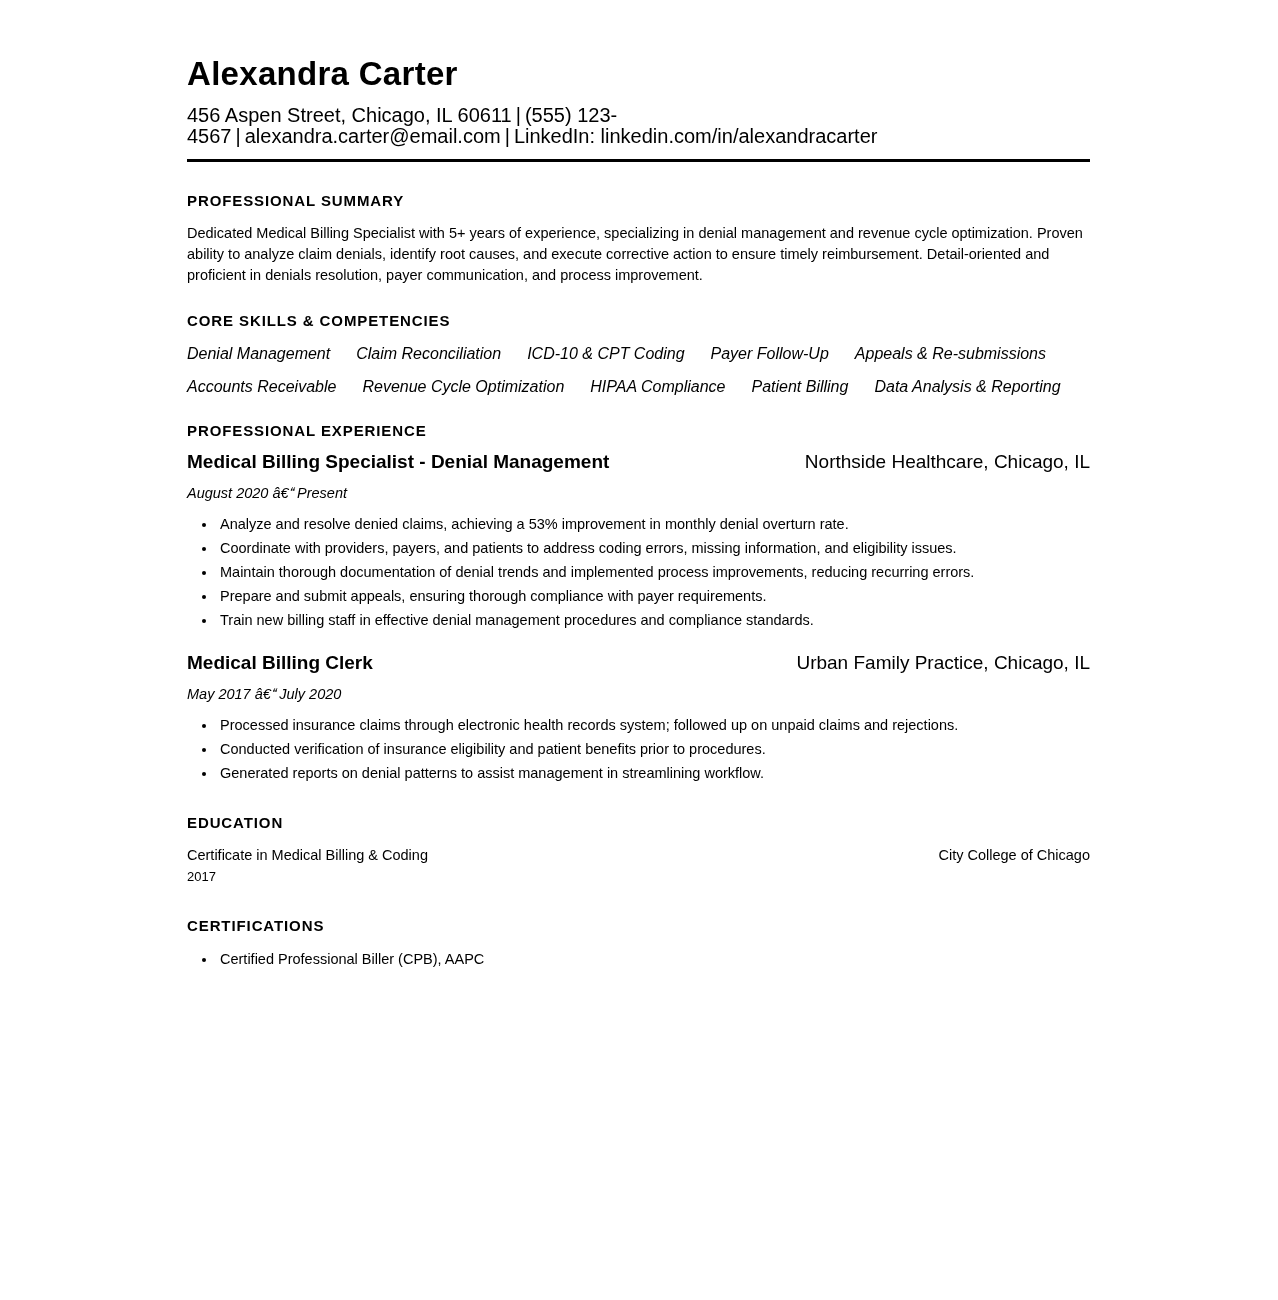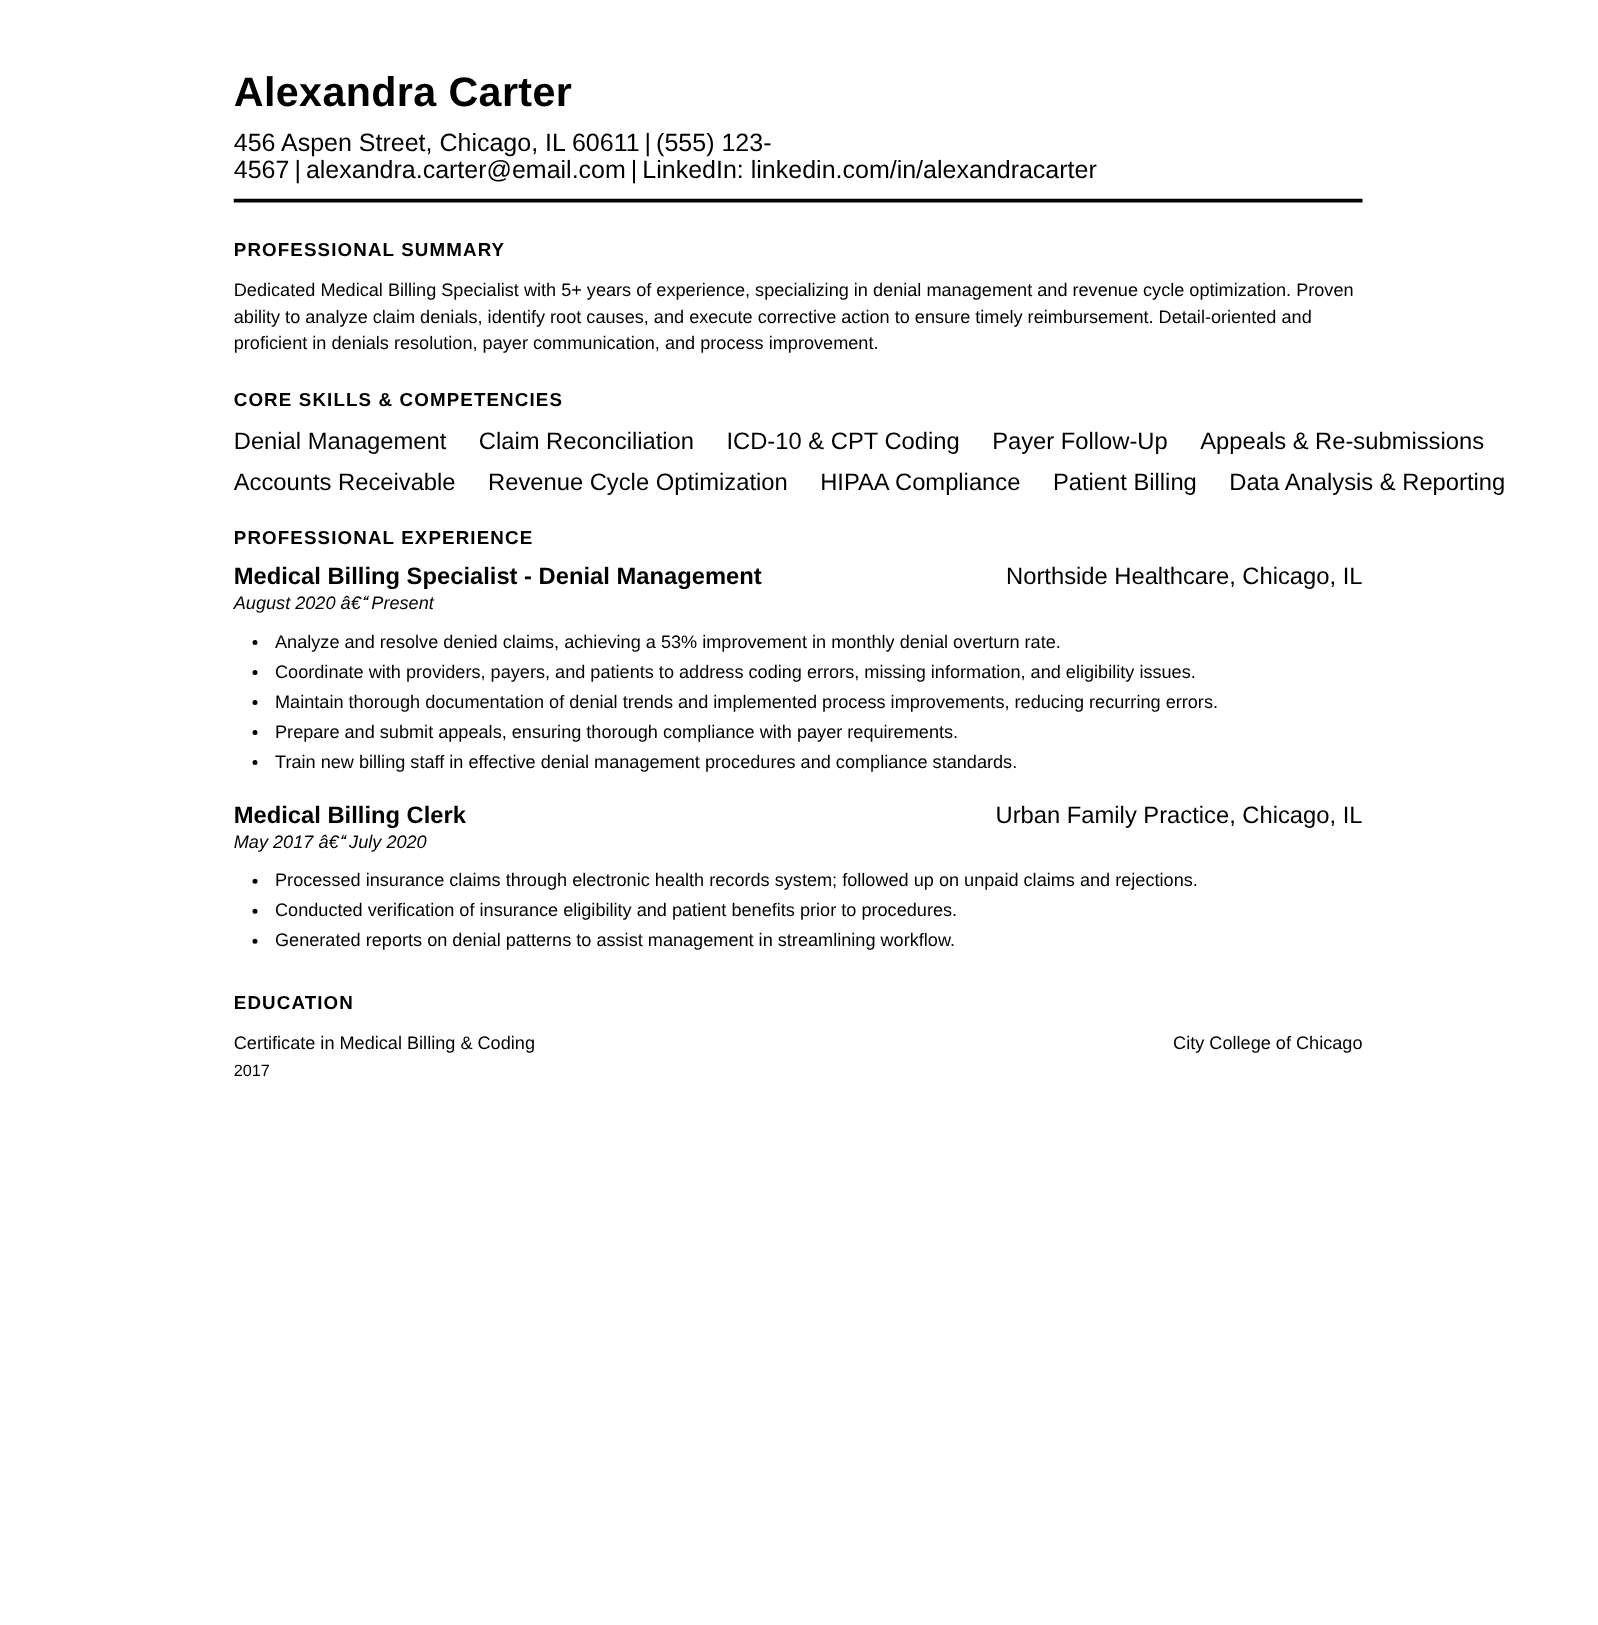--- a/index.html
+++ b/index.html
@@ -70,24 +70,25 @@
   }
   .body-text {
     font-size: 14.5px;
     line-height: 21px;
     margin: 0;
     color: #000;
   }
 
   
   .skills-row {
-    font-size: 19px;
+    font-size: 16px;
     line-height: 21px;
     margin-bottom: 12px;
     white-space: nowrap;
+    font-style: italic;
   }
   .skills-row:last-child { margin-bottom: 0; }
   .skill {
     display: inline-block;
     margin-right: 26px;
   }
   .skill:last-child { margin-right: 0; }
 
   
   .job { margin-bottom: 22px; }
@@ -105,21 +106,21 @@
   }
   .job-company {
     text-align: right;
     color: #000;
     white-space: nowrap;
   }
   .job-dates {
     font-style: italic;
     font-size: 14.5px;
     line-height: 21px;
-    margin-top: 1px;
+    margin-top: 11px;
     color: #000;
   }
   ul.bullets {
     list-style: disc;
     margin: 9px 0 0 0;
     padding-left: 30px;
   }
   ul.bullets li {
     font-size: 14.5px;
     line-height: 22px;
@@ -217,15 +218,21 @@
 
     <div class="section" id="section-education">
       <h2 class="section-title">EDUCATION</h2>
       <div class="edu-line">
         <span class="edu-degree">Certificate in Medical Billing &amp; Coding</span>
         <span class="edu-school">City College of Chicago</span>
       </div>
       <div class="edu-year">2017</div>
     </div>
 
+    <div class="section" id="section-certifications">
+      <h2 class="section-title">CERTIFICATIONS</h2>
+      <ul class="bullets">
+        <li>Certified Professional Biller (CPB), AAPC</li>
+      </ul>
+    </div>
 
   </div>
 </div>
 
 </body></html>

